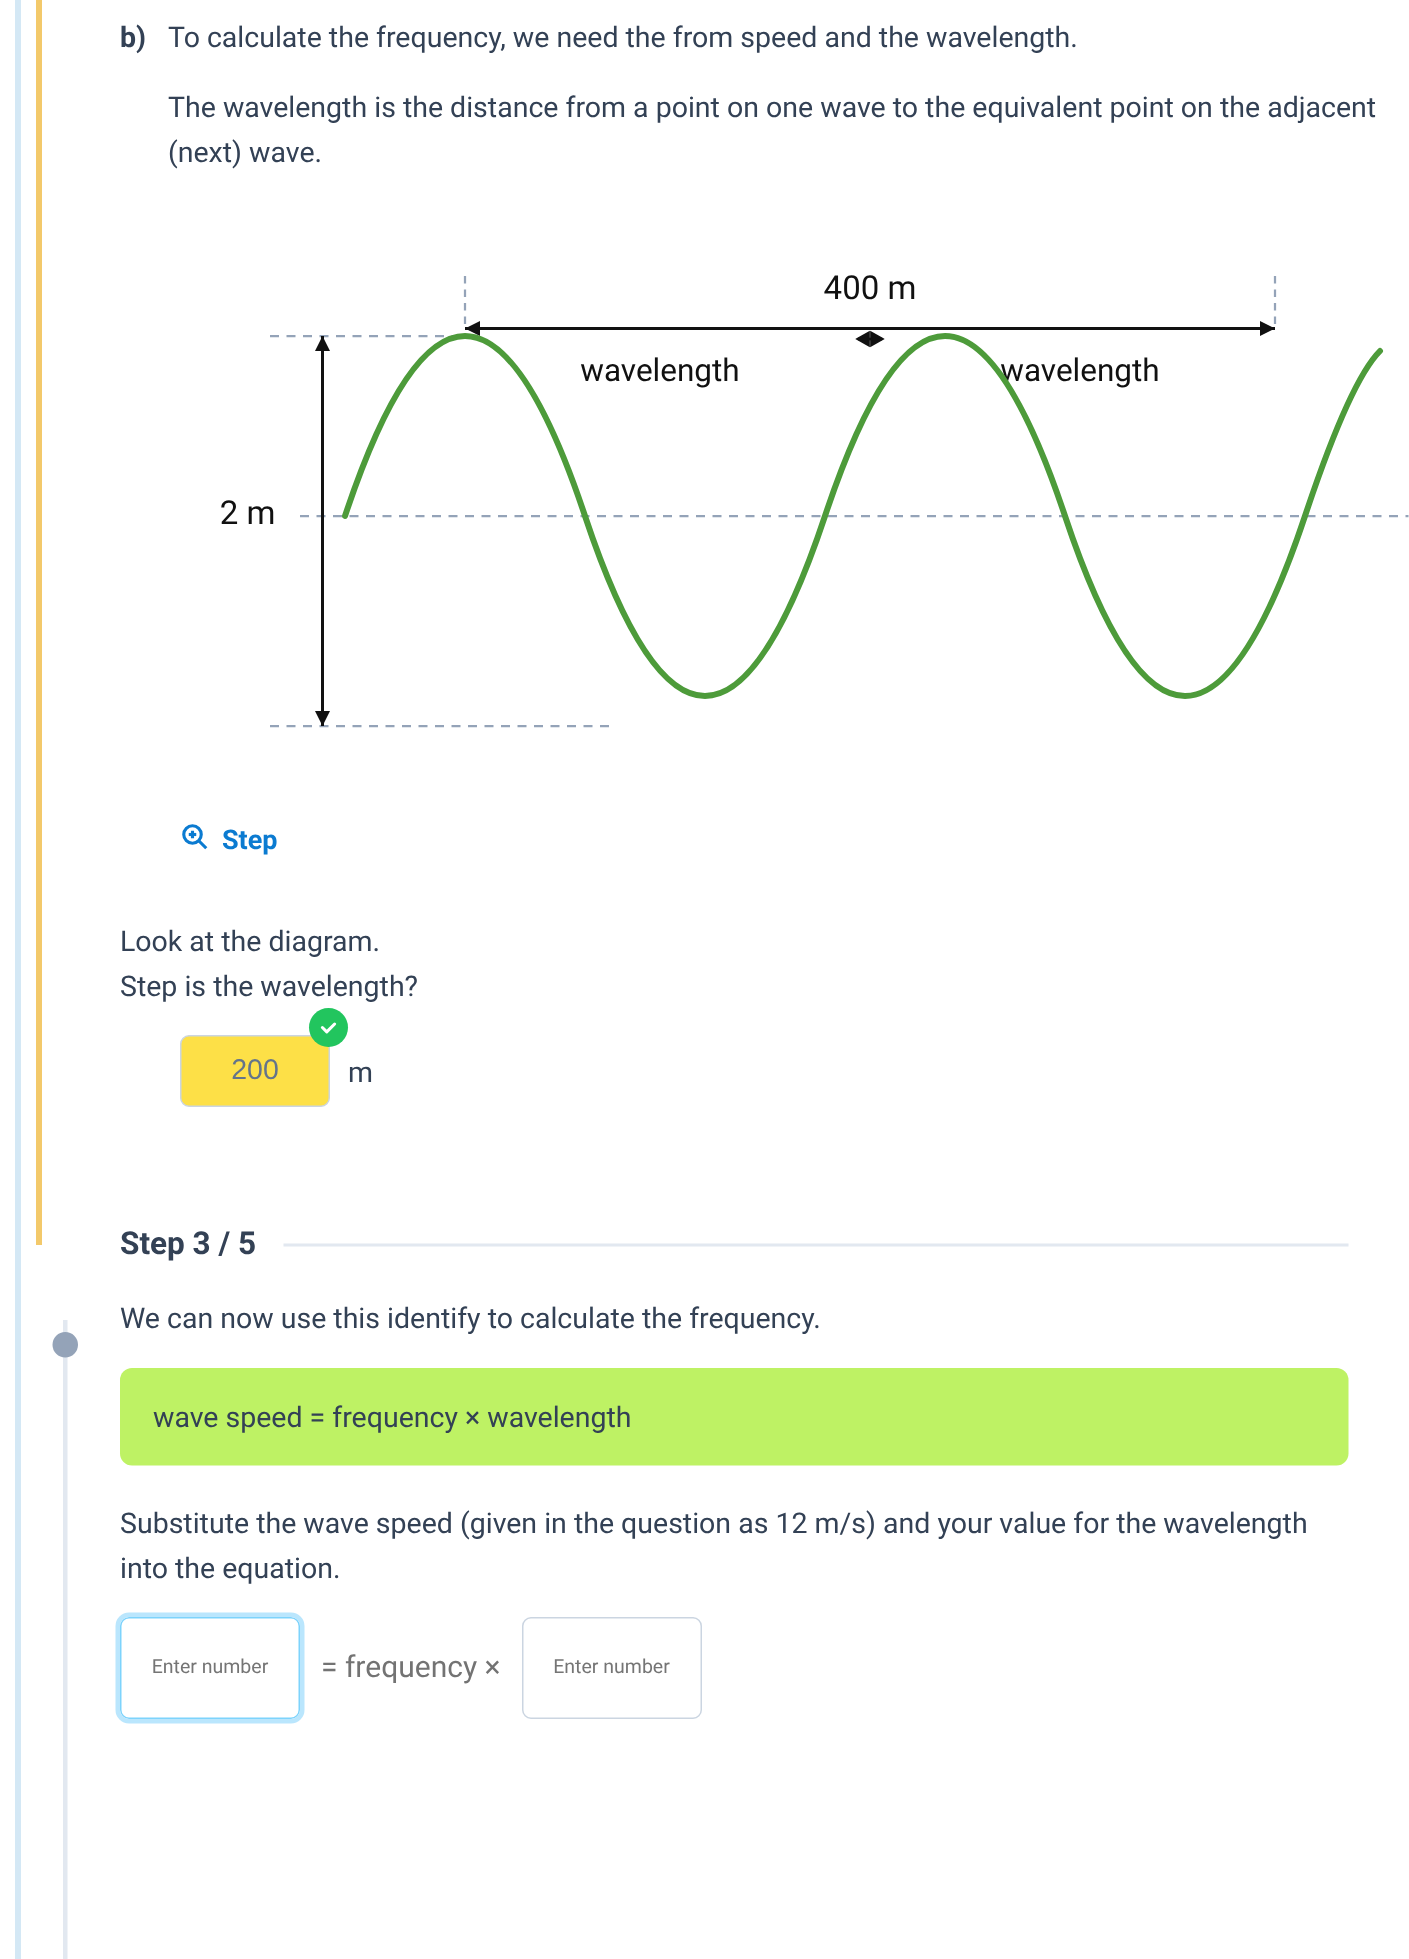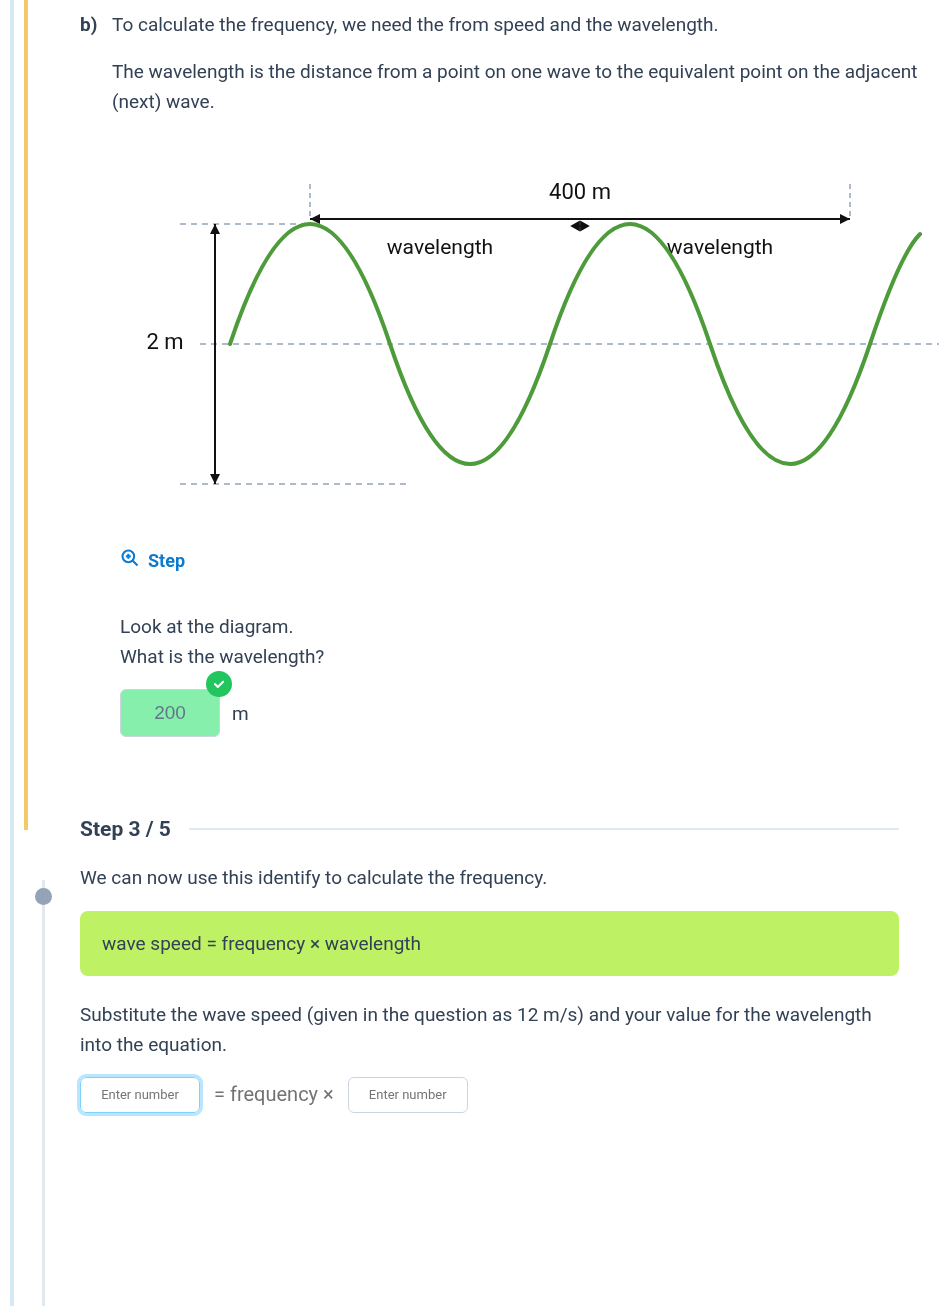--- a/index.html
+++ b/index.html
@@ -76,21 +76,20 @@
     display: flex;
     align-items: center;
     gap: 8px;
     color: #0b7bd1;
     font-weight: 700;
     font-size: 18px;
     cursor: pointer;
   }
   .zoom-row svg { width: 20px; height: 20px; }
   .question-block {
-    margin-left: 40px;
     margin-top: 40px;
     font-size: 19px;
     line-height: 1.55;
     color: #334155;
   }
   .answer-row {
     margin-left: 40px;
     margin-top: 18px;
     display: flex;
     align-items: center;
@@ -98,21 +97,21 @@
     position: relative;
   }
   .answer-input {
     width: 100px;
     height: 48px;
     border: 1px solid #cbd5e1;
     border-radius: 6px;
     text-align: center;
     font-size: 19px;
     color: #64748b;
-    background: #86efac;
+    background: #fde047;
   }
   .unit-label { font-size: 19px; color: #334155; }
   .check-badge {
     position: absolute;
     left: 86px; top: -18px;
     width: 26px; height: 26px;
     border-radius: 50%;
     background: #22c55e;
     display: flex; align-items: center; justify-content: center;
   }
@@ -153,21 +152,21 @@
     margin-bottom: 24px;
   }
   .eq-row {
     display: flex;
     align-items: center;
     gap: 14px;
     margin-top: 12px;
   }
   .eq-input {
     width: 120px;
-    height: 36px;
+    height: 68px;
     border: 1px solid #cbd5e1;
     border-radius: 6px;
     text-align: center;
     font-size: 13px;
     font-family: inherit;
     color: #94a3b8;
   }
   .eq-input.focused {
     outline: 3px solid #bae6fd;
     outline-offset: 0;
@@ -246,21 +245,21 @@
         <line x1="15" y1="15" x2="21" y2="21"></line>
         <line x1="10" y1="7" x2="10" y2="13"></line>
         <line x1="7" y1="10" x2="13" y2="10"></line>
       </svg>
     </span>
     <span>Step</span>
   </div>
 
   <div class="question-block">
     <div>Look at the diagram.</div>
-    <div>What is the wavelength?</div>
+    <div>Step is the wavelength?</div>
   </div>
 
   <div class="answer-row">
     <div class="check-badge">
       <svg viewBox="0 0 24 24" fill="none" stroke="#fff" stroke-width="3.5" stroke-linecap="round" stroke-linejoin="round">
         <polyline points="5 12 10 17 19 8"></polyline>
       </svg>
     </div>
     <input class="answer-input" readonly="" value="200" style="">
     <span class="unit-label">m</span>

